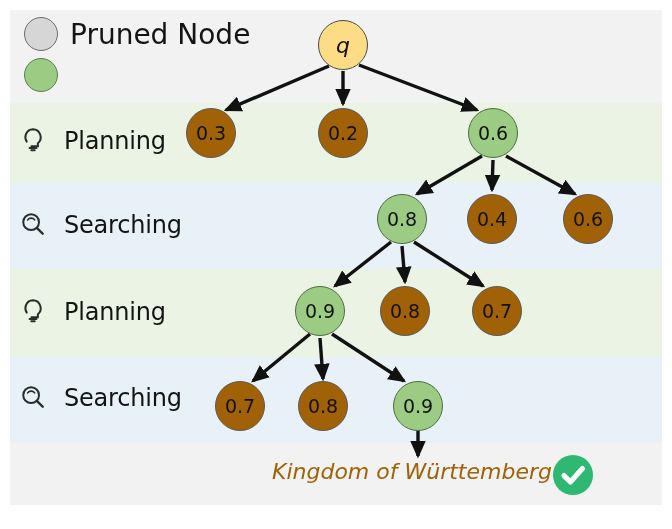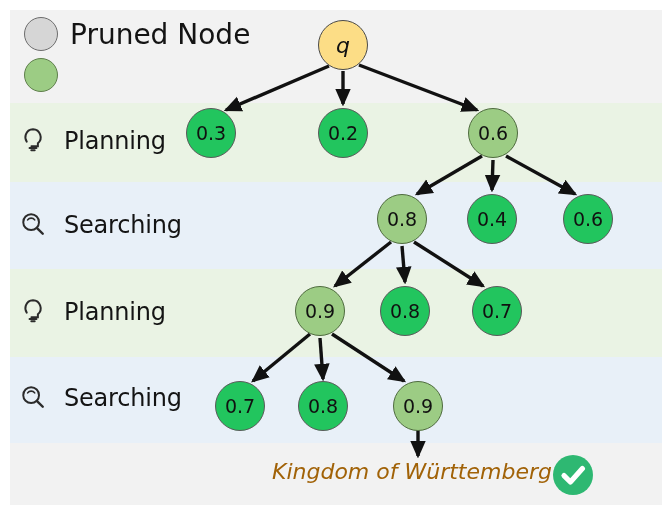--- a/index.html
+++ b/index.html
@@ -84,21 +84,21 @@
     position: absolute;
     border-radius: 50%;
     box-sizing: border-box;
     display: flex;
     align-items: center;
     justify-content: center;
     font-size: 19px;
     color: #111111;
     border: 1.7px solid #4f4f4f;
   }
-  .node.pruned   { background: #22c55e; border-color: #5a5a5a; }
+  .node.pruned   { background: #a16207; border-color: #5a5a5a; }
   .node.selected { background: #9ccc84; border-color: #4f6b3f; }
   .node.root     { background: #fcdd86; border-color: #4a4a4a; font-style: italic; font-size: 22px; }
 
   
   #final-answer-text {
     position: absolute;
     left: 272px;
     top: 459px;
     font-size: 22px;
     font-style: italic;

